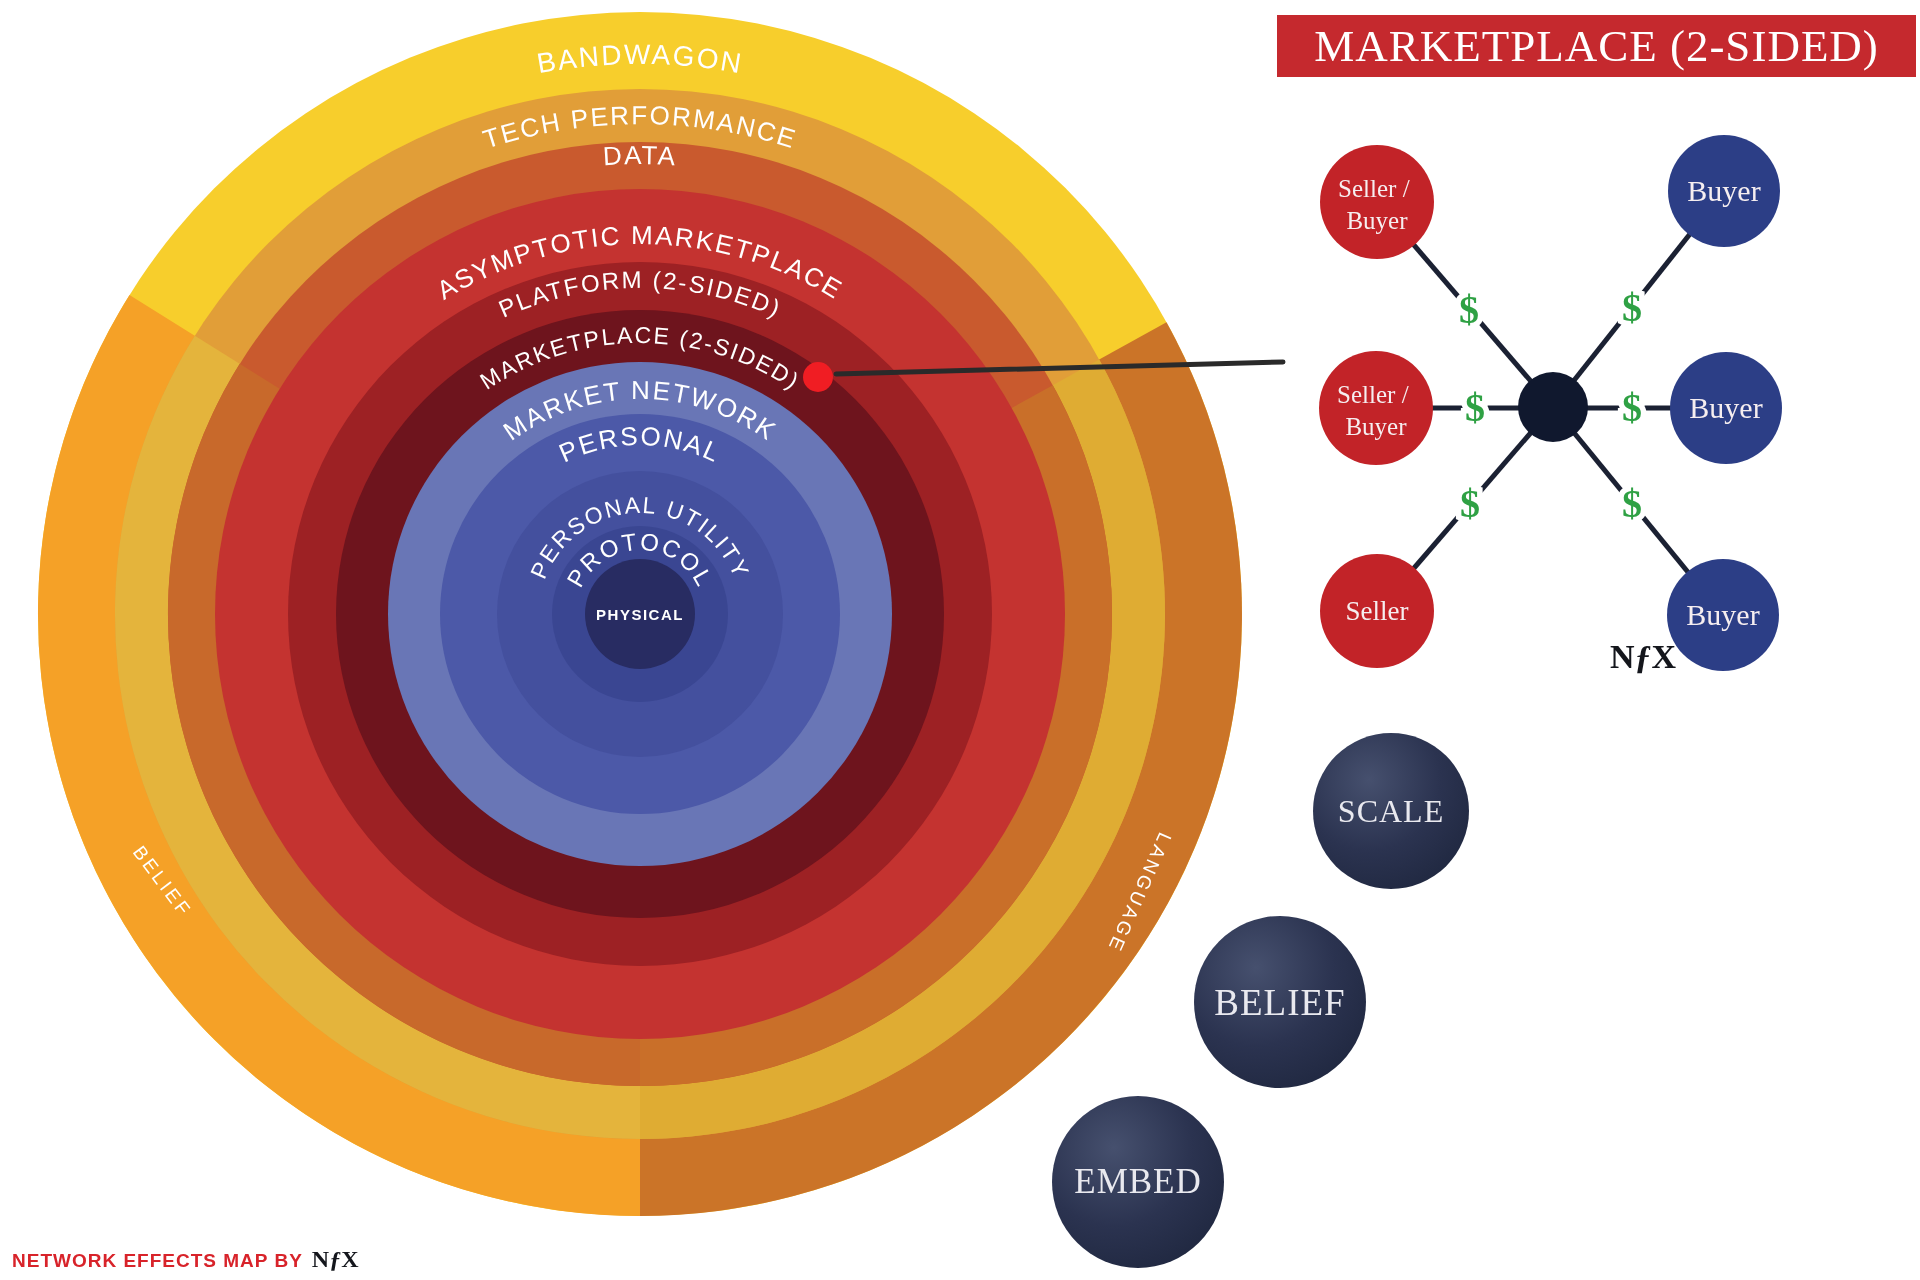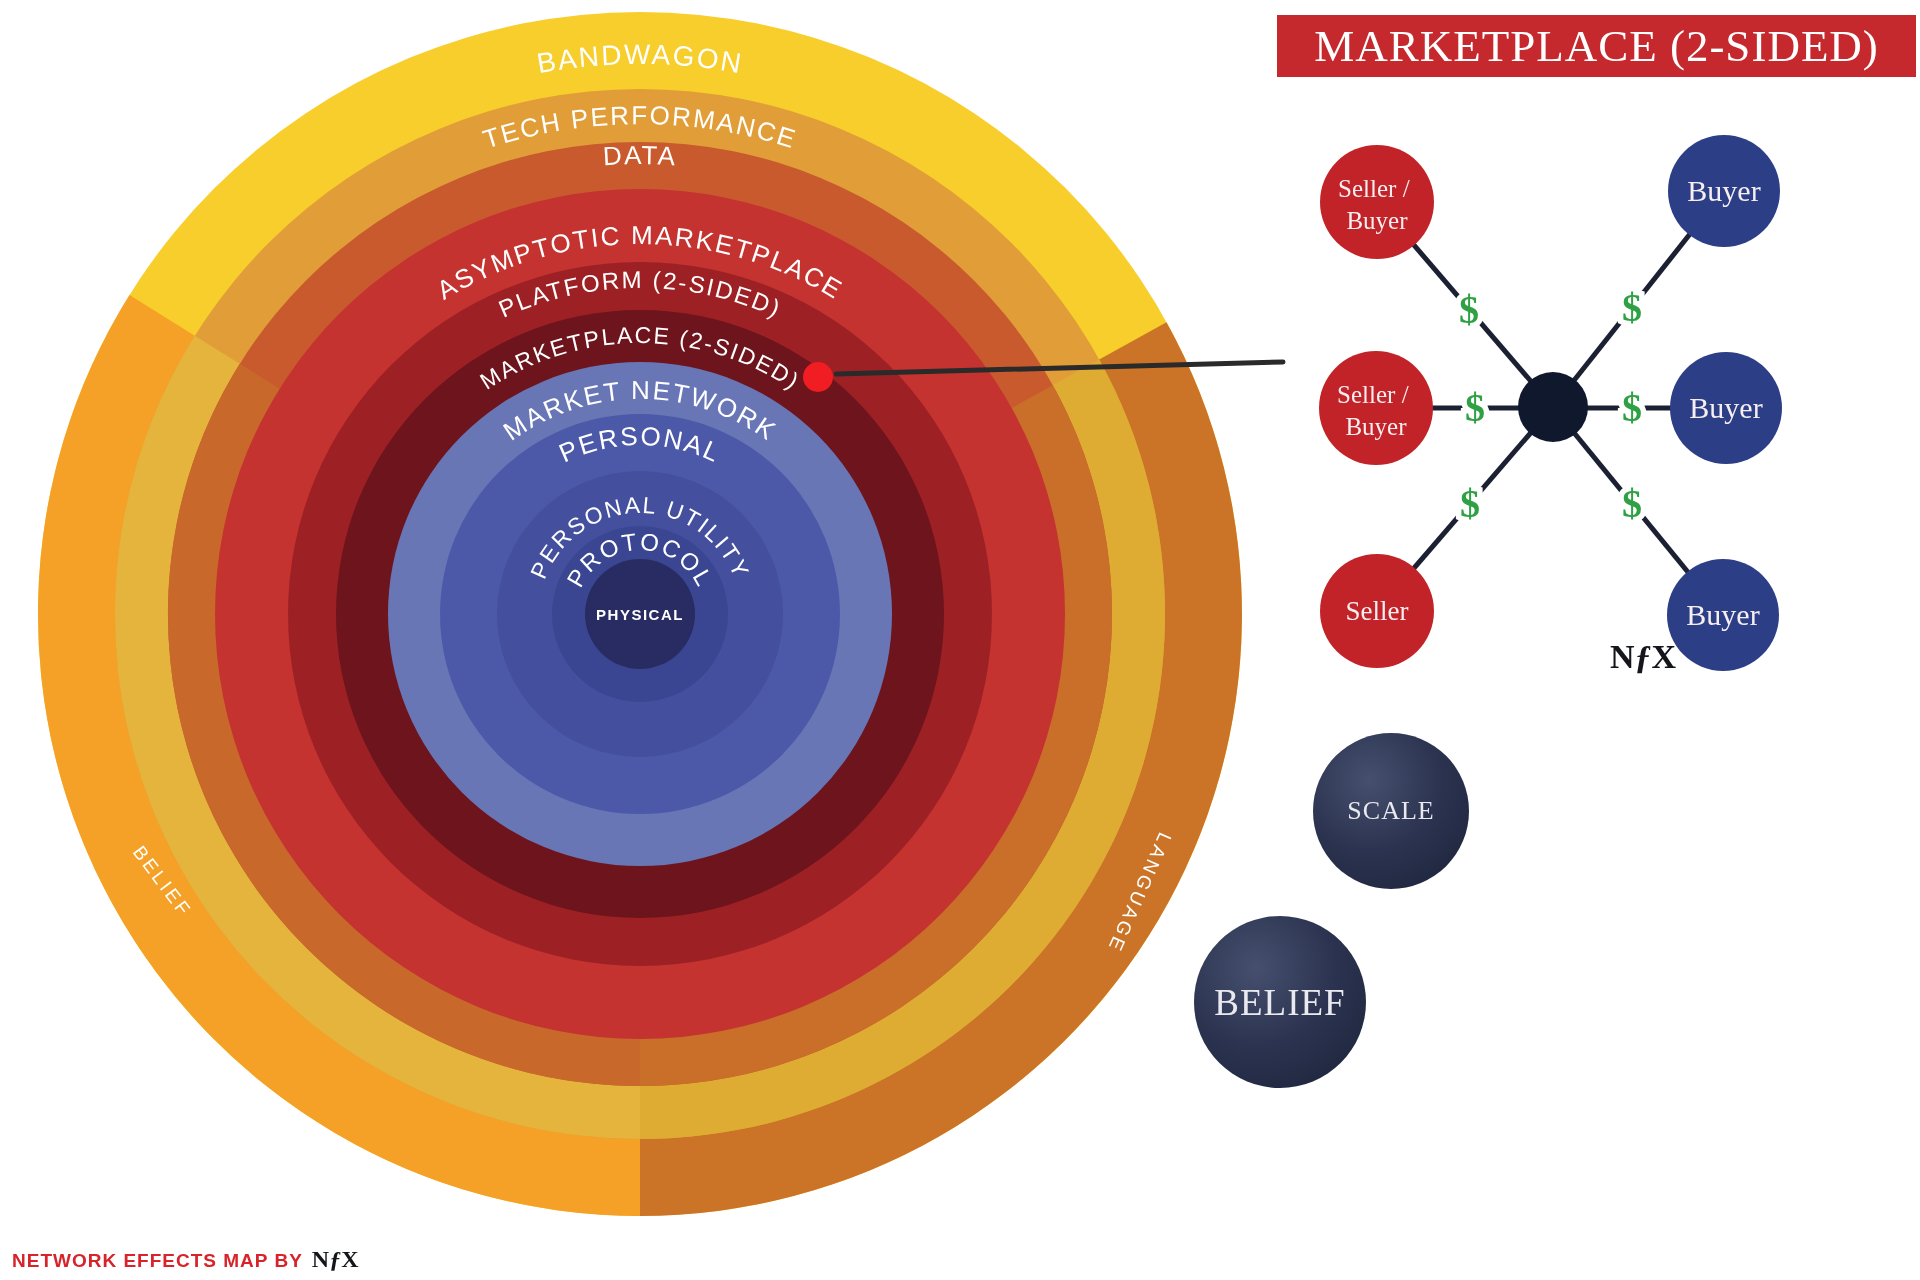--- a/index.html
+++ b/index.html
@@ -144,24 +144,27 @@
     </text>
     <text class="node-text" font-size="27" x="1377" y="620">Seller</text>
     <text class="node-text" font-size="30" x="1724" y="201">Buyer</text>
     <text class="node-text" font-size="30" x="1726" y="418">Buyer</text>
     <text class="node-text" font-size="30" x="1723" y="625">Buyer</text>
 
     <text class="nfx" x="1643" y="668"><tspan>N</tspan><tspan class="fj" font-style="italic">ƒ</tspan><tspan>X</tspan></text>
   </svg>
 
   <div class="sphere" style="left:1313px;top:733px;width:156px;height:156px;">
-    <span style="font-size:26px">SCALE</span>
+    <span style="font-size:32px">SCALE</span>
   </div>
   <div class="sphere" style="left:1194px;top:916px;width:172px;height:172px;">
     <span style="font-size:37px">BELIEF</span>
+  </div>
+  <div class="sphere" style="left:1052px;top:1096px;width:172px;height:172px;">
+    <span style="font-size:35px">EMBED</span>
   </div>
 
   <div class="footer">
     <span class="credit">NETWORK EFFECTS MAP BY</span>
     <span class="logo"><span>N</span><span class="fj">ƒ</span><span>X</span></span>
   </div>
 
 </div>
 
 </body></html>

